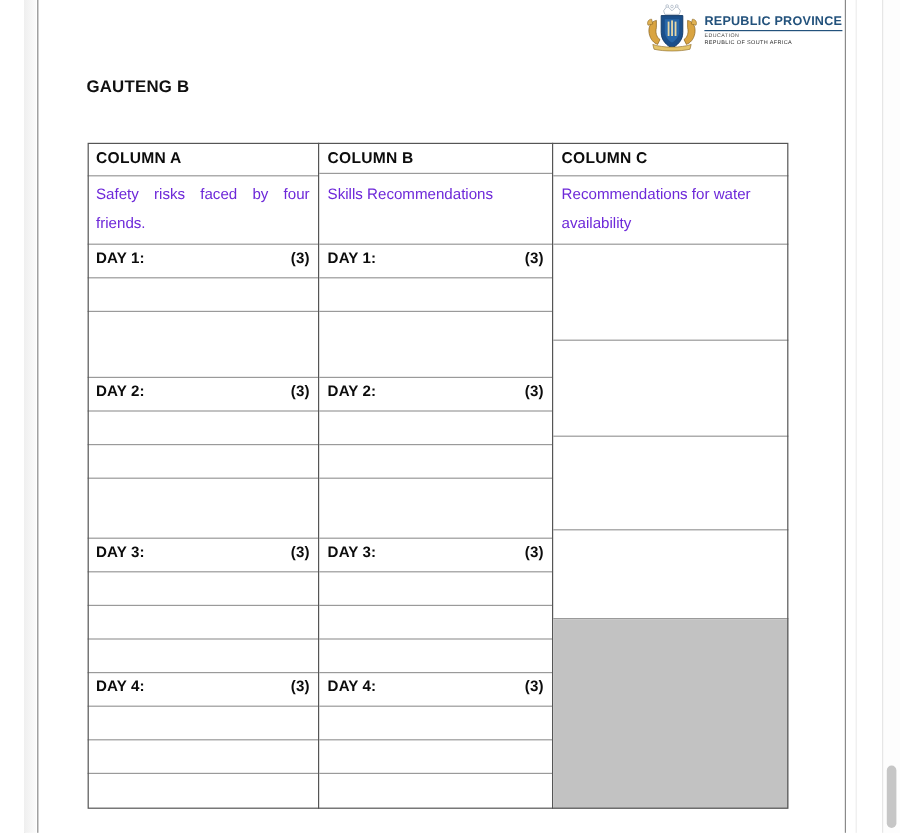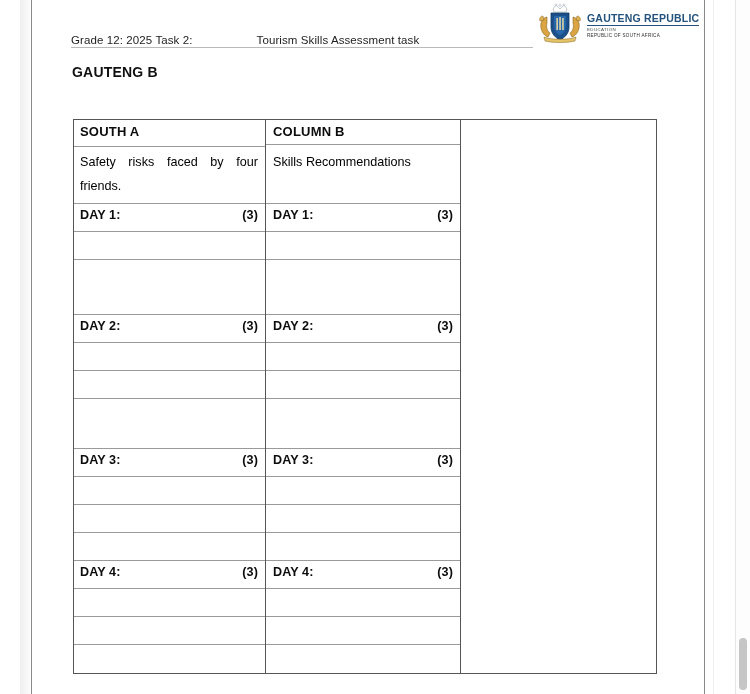--- a/index.html
+++ b/index.html
@@ -204,21 +204,21 @@
 
   .cell-head {
     font-size: 13px;
     font-weight: bold;
     color: #0c0c0c;
     letter-spacing: 0.2px;
     padding-top: 5px;
   }
   .cell-desc {
     font-size: 12.6px;
-    color: #000000;
+    color: #6d28d9;
     line-height: 24px;
     padding-top: 3px;
     display: block;
   }
   .cell-desc.justify {
     text-align: justify;
     text-align-last: left;
   }
   .day-row {
     display: flex;
@@ -240,27 +240,20 @@
 </head>
 <body>
 
 <div id="viewer">
 
   <div class="gutter-left"></div>
   <div class="gutter-left-shade"></div>
 
   <div id="page">
 
-    <div class="doc-header">
-      <div class="hdr-row">
-        <span class="hdr-left">Grade 12: 2025 Task 2:</span>
-        <span class="hdr-mid">Tourism Skills Assessment  task</span>
-      </div>
-      <div class="hdr-rule"></div>
-    </div>
 
     <div class="logo-wrap">
       <div class="crest">
         <svg viewBox="0 0 46 42" width="46" height="42" aria-hidden="true">
 
           <path d="M10 14 C5 15 3 20 4 25 C5 30 8 33 11 34 L13 30 C10 28 9 24 10 20 Z" fill="#d9a441" stroke="#8a6520" stroke-width="0.6"></path>
           <path d="M6 13 C3 13 2 16 3 18 L7 17 Z" fill="#e0b254" stroke="#8a6520" stroke-width="0.5"></path>
 
           <path d="M36 14 C41 15 43 20 42 25 C41 30 38 33 35 34 L33 30 C36 28 37 24 36 20 Z" fill="#d9a441" stroke="#8a6520" stroke-width="0.6"></path>
           <path d="M40 13 C43 13 44 16 43 18 L39 17 Z" fill="#e0b254" stroke="#8a6520" stroke-width="0.5"></path>
@@ -273,33 +266,33 @@
           <path d="M14 10 L32 10 L32 24 C32 31 27 35 23 37 C19 35 14 31 14 24 Z" fill="#1b4f8a" stroke="#123a66" stroke-width="0.8"></path>
           <path d="M17 13 L29 13 L29 23 C29 28 25.5 31 23 32.5 C20.5 31 17 28 17 23 Z" fill="#2766a8" stroke="none"></path>
           <rect x="19.4" y="15" width="1.5" height="12" fill="#e9d9a6"></rect>
           <rect x="22.3" y="14" width="1.5" height="13" fill="#e9d9a6"></rect>
           <rect x="25.2" y="15" width="1.5" height="12" fill="#e9d9a6"></rect>
 
           <path d="M7 34 C15 37 31 37 39 34 L38 38 C30 40 16 40 8 38 Z" fill="#e4c469" stroke="#8a6520" stroke-width="0.5"></path>
         </svg>
       </div>
       <div class="logo-text">
-        <div class="logo-title">GAUTENG REPUBLIC</div>
+        <div class="logo-title">REPUBLIC PROVINCE</div>
         <div class="logo-sub1">EDUCATION</div>
         <div class="logo-sub2">REPUBLIC OF SOUTH AFRICA</div>
       </div>
     </div>
 
     <div class="annexure-title">GAUTENG B</div>
 
     <div id="annexure-table">
 
       <div class="col" id="col-a">
           <div class="cell cell-head" style="top: 0px; height: 28px;">
-            <span>SOUTH A</span>
+            <span>COLUMN A</span>
           </div>
           <div class="cell" style="top: 28px; height: 57px;">
             <span class="cell-desc justify">Safety risks faced by four friends.</span>
           </div>
           <div class="cell" style="top: 85px; height: 28px;">
             <div class="day-row">
               <span class="day-label">DAY 1:</span>
               <span class="day-marks">(3)</span>
             </div>
           </div>
@@ -371,20 +364,33 @@
             <div class="day-row">
               <span class="day-label">DAY 4:</span>
               <span class="day-marks">(3)</span>
             </div>
           </div>
           <div class="cell" style="top: 470px; height: 28px;"></div>
           <div class="cell" style="top: 498px; height: 28px;"></div>
           <div class="cell nolines" style="top: 526px; height: 29px;"></div>
         </div>
 
+      <div class="col" id="col-c">
+          <div class="cell cell-head" style="top: 0px; height: 28px;">
+            <span>COLUMN C</span>
+          </div>
+          <div class="cell" style="top: 28px; height: 57px;">
+            <span class="cell-desc">Recommendations for water availability</span>
+          </div>
+          <div class="cell" style="top: 85px; height: 80px;"></div>
+          <div class="cell" style="top: 165px; height: 80px;"></div>
+          <div class="cell" style="top: 245px; height: 78px;"></div>
+          <div class="cell" style="top: 323px; height: 74px;"></div>
+          <div class="cell nolines shaded" style="top: 397px; height: 158px; background: rgb(194, 194, 194);"></div>
+        </div>
 
       <div class="tbl-outer"></div>
     </div>
 
   </div>
 
   <div class="viewer-right-edge"></div>
   <div class="scrollbar-track">
     <div class="scrollbar-thumb"></div>
   </div>

